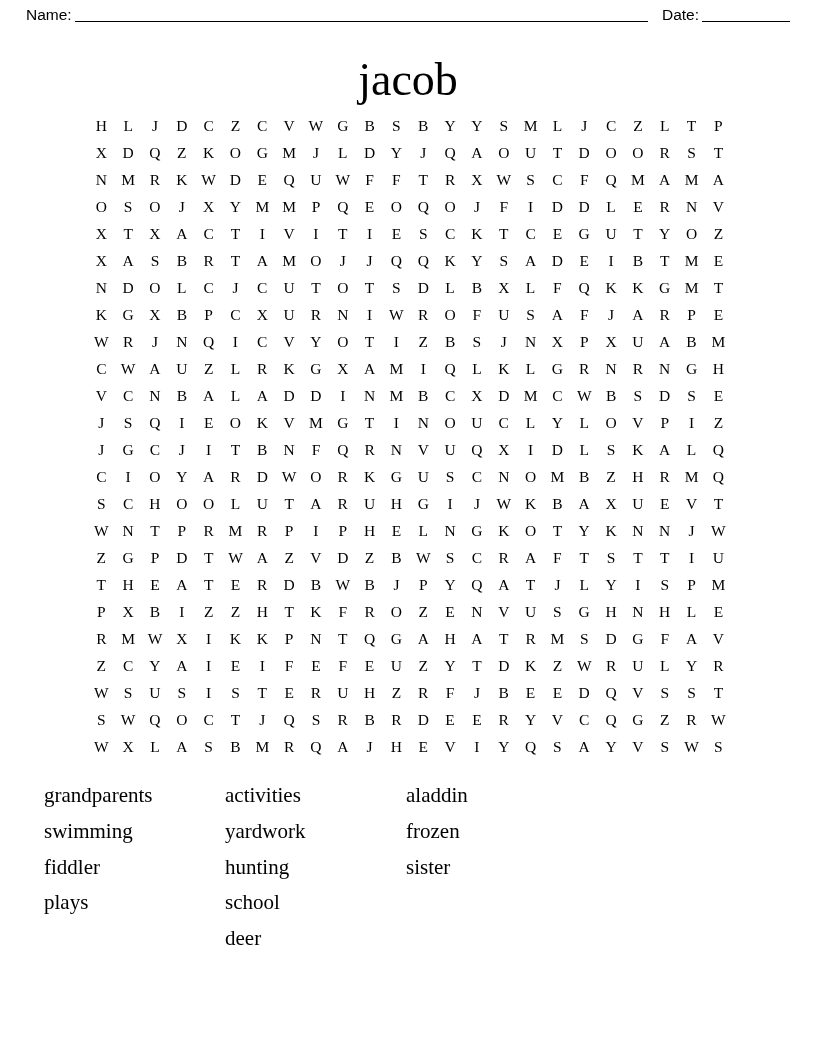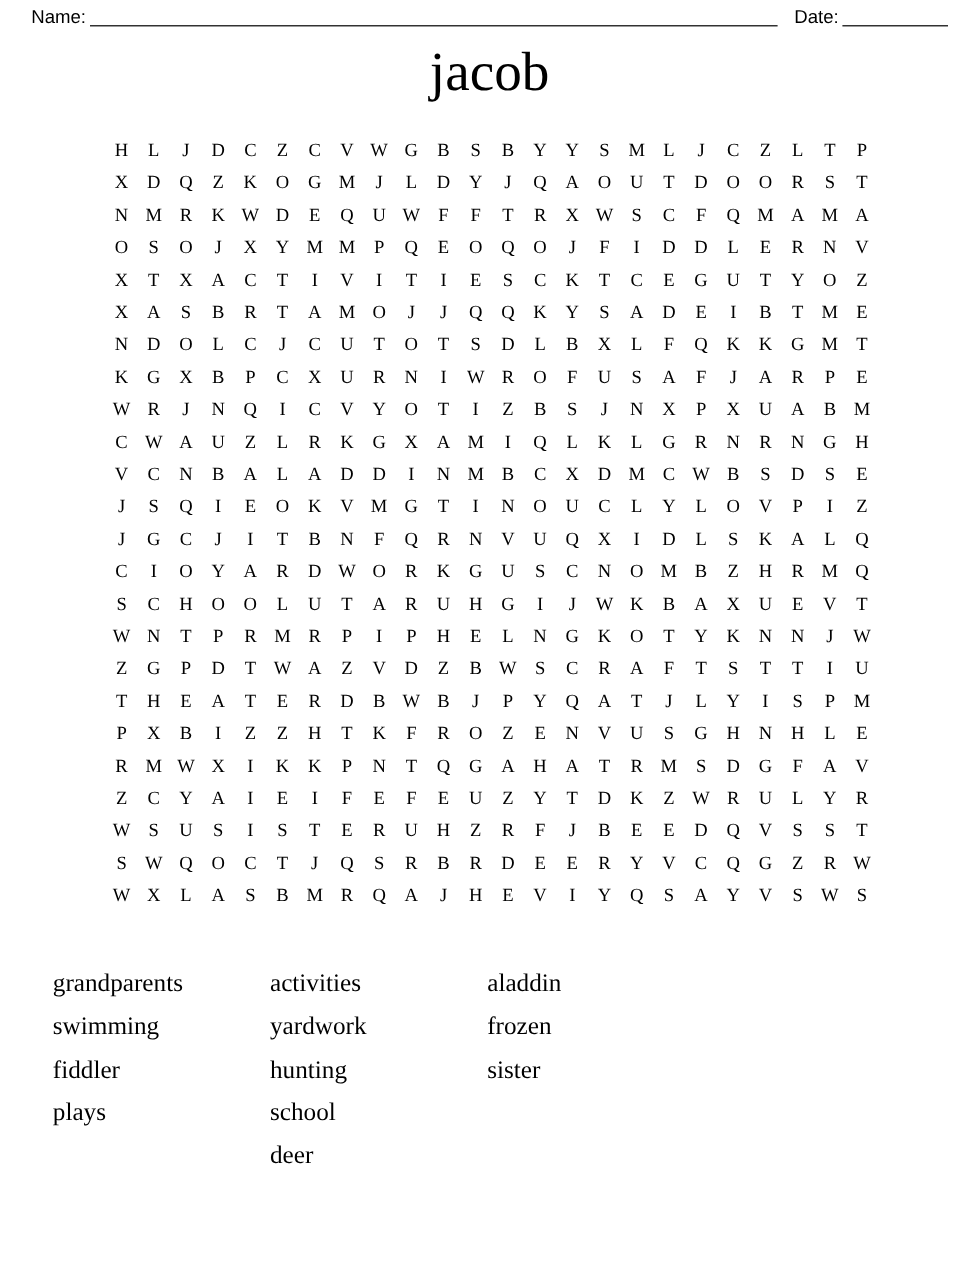--- a/index.html
+++ b/index.html
@@ -36,21 +36,21 @@
     border-bottom: 1.3px solid #000;
     height: 12px;
     margin-left: 3px;
   }
   .hdr-rule.name-rule { flex: 1 1 auto; margin-right: 14px; }
   .hdr-rule.date-rule { width: 88px; }
 
   
   .puzzle-title {
     position: absolute;
-    top: 32px;
+    top: 52px;
     left: 0;
     width: 816px;
     text-align: center;
     font-family: "Liberation Serif", serif;
     font-size: 46px;
     line-height: 56px;
     font-weight: normal;
     letter-spacing: 0px;
     margin: 0;
   }
@@ -81,21 +81,20 @@
     position: absolute;
     top: 778px;
     left: 44px;
     width: 728px;
     display: flex;
   }
   .word-col {
     width: 181px;
     display: flex;
     flex-direction: column;
-    margin-top: 24px;
   }
   .word-item {
     font-family: "Liberation Serif", serif;
     font-size: 21px;
     line-height: 35.8px;
     white-space: nowrap;
   }
 </style>
 </head>
 <body>

